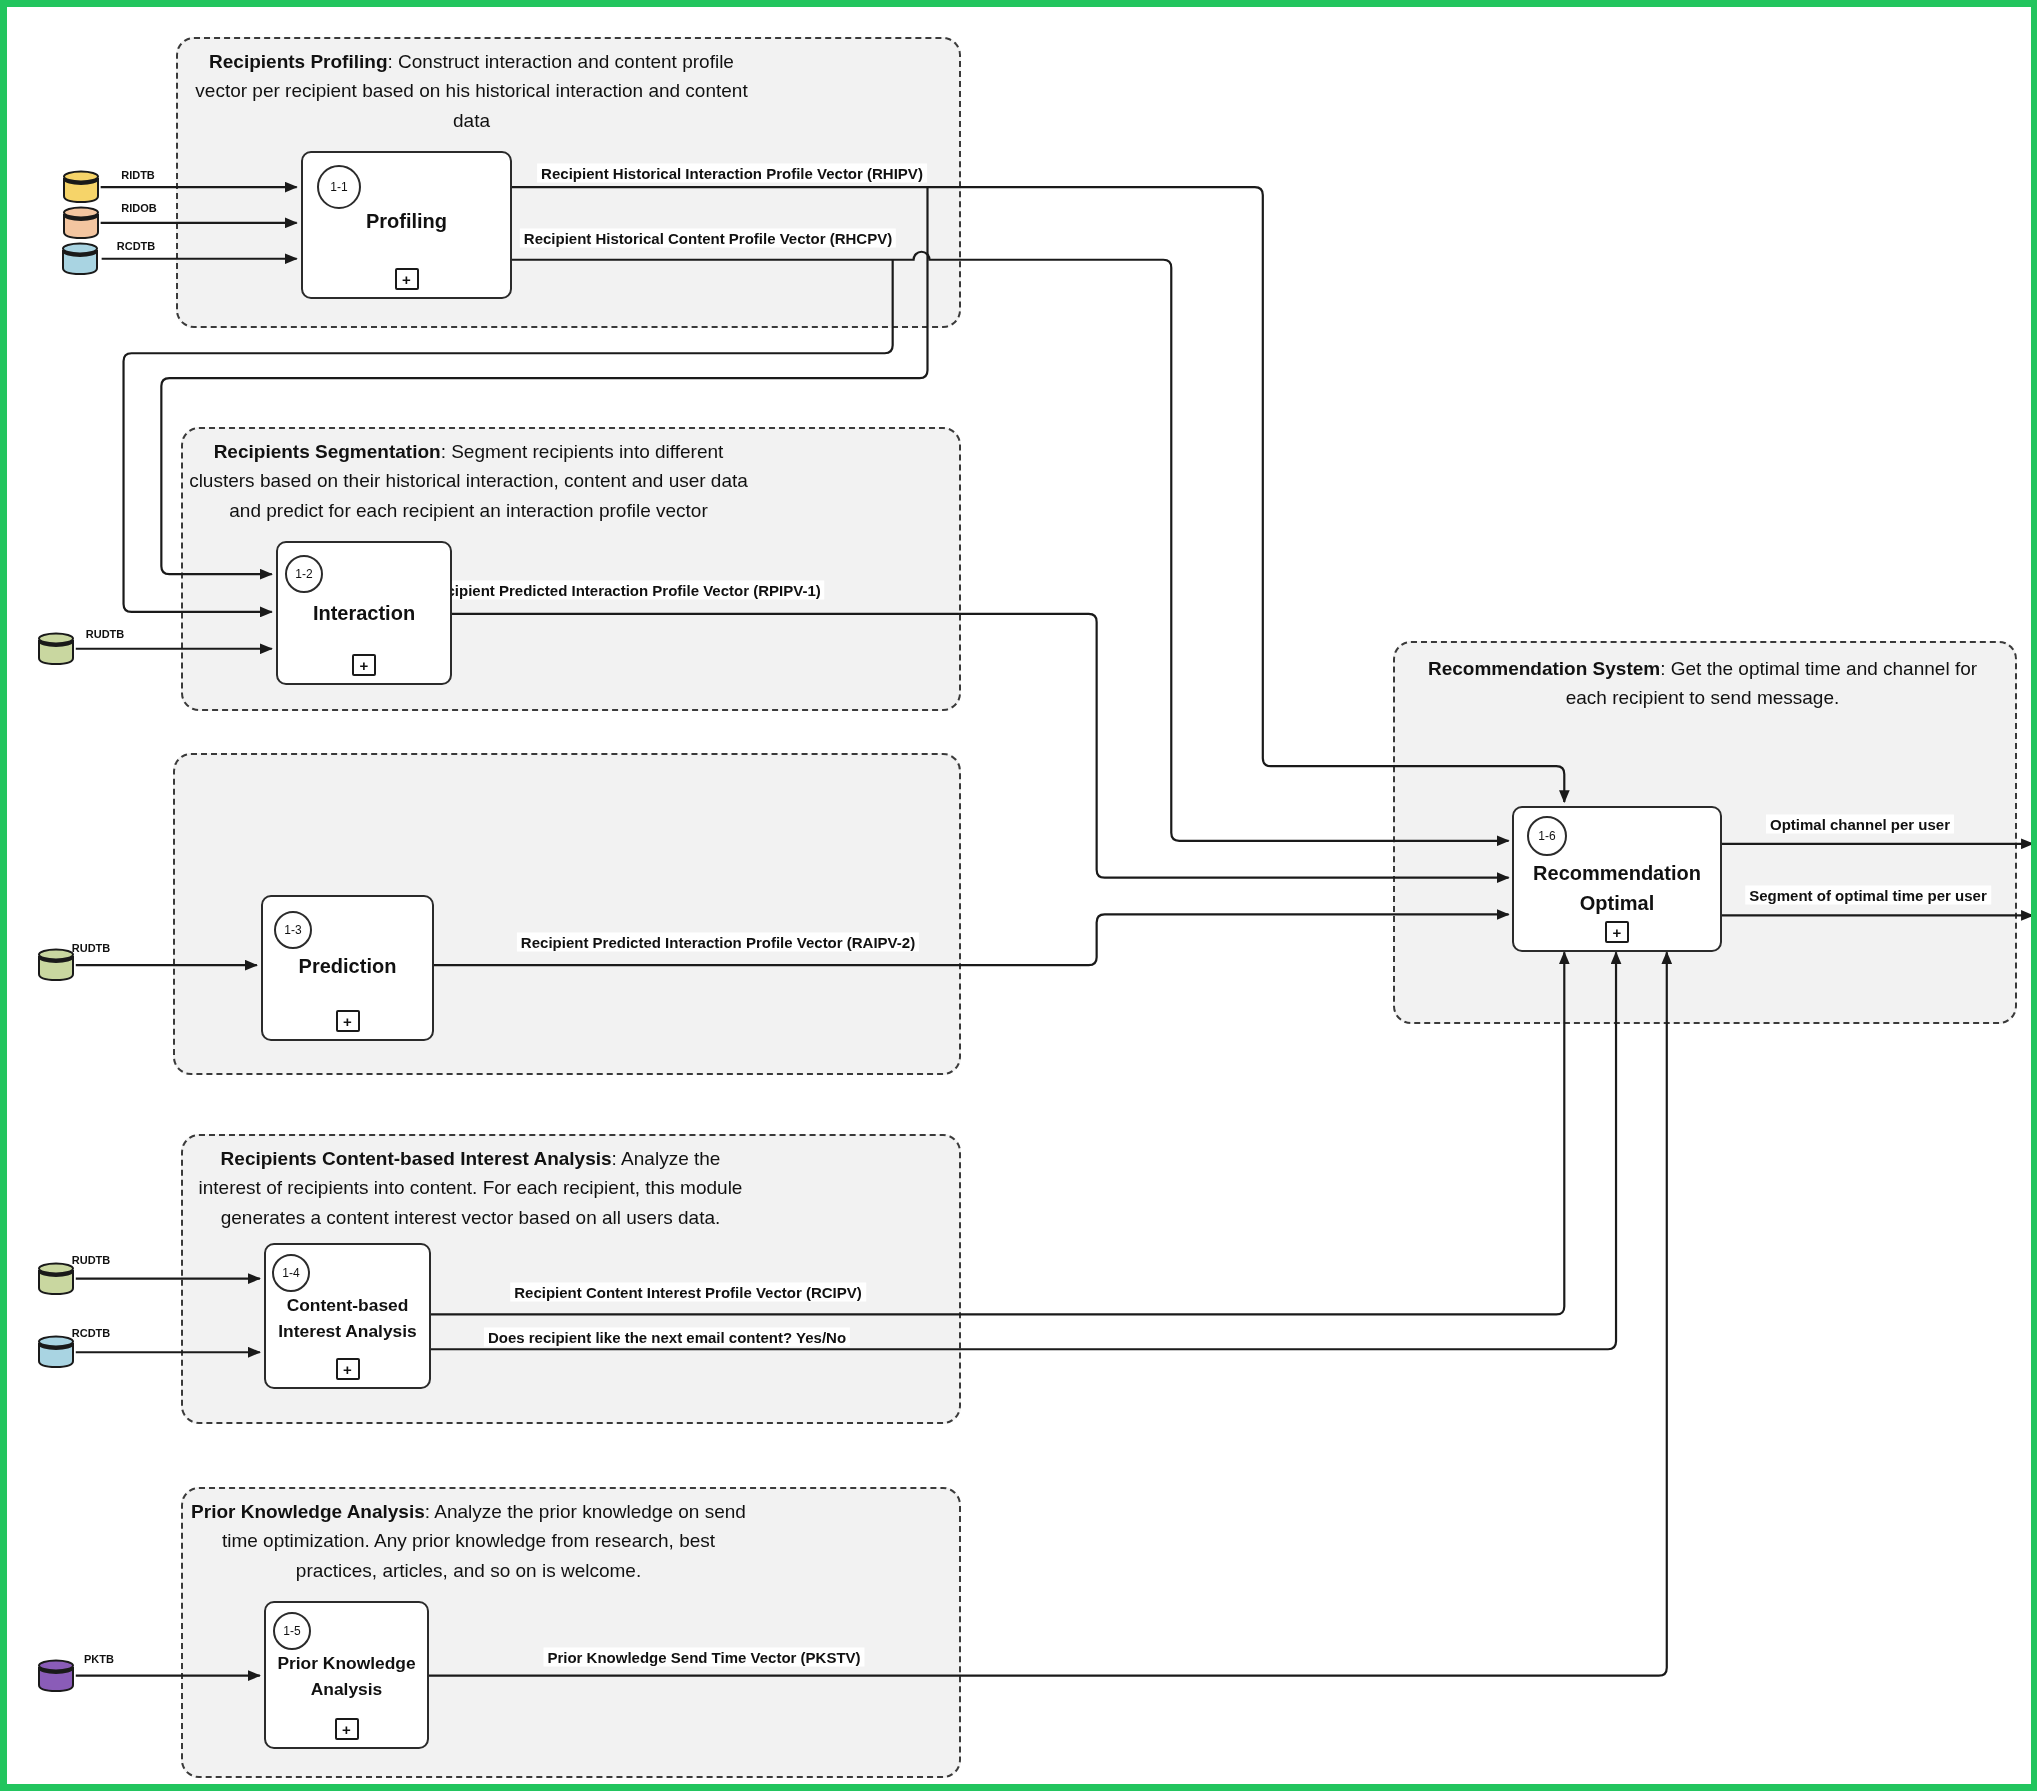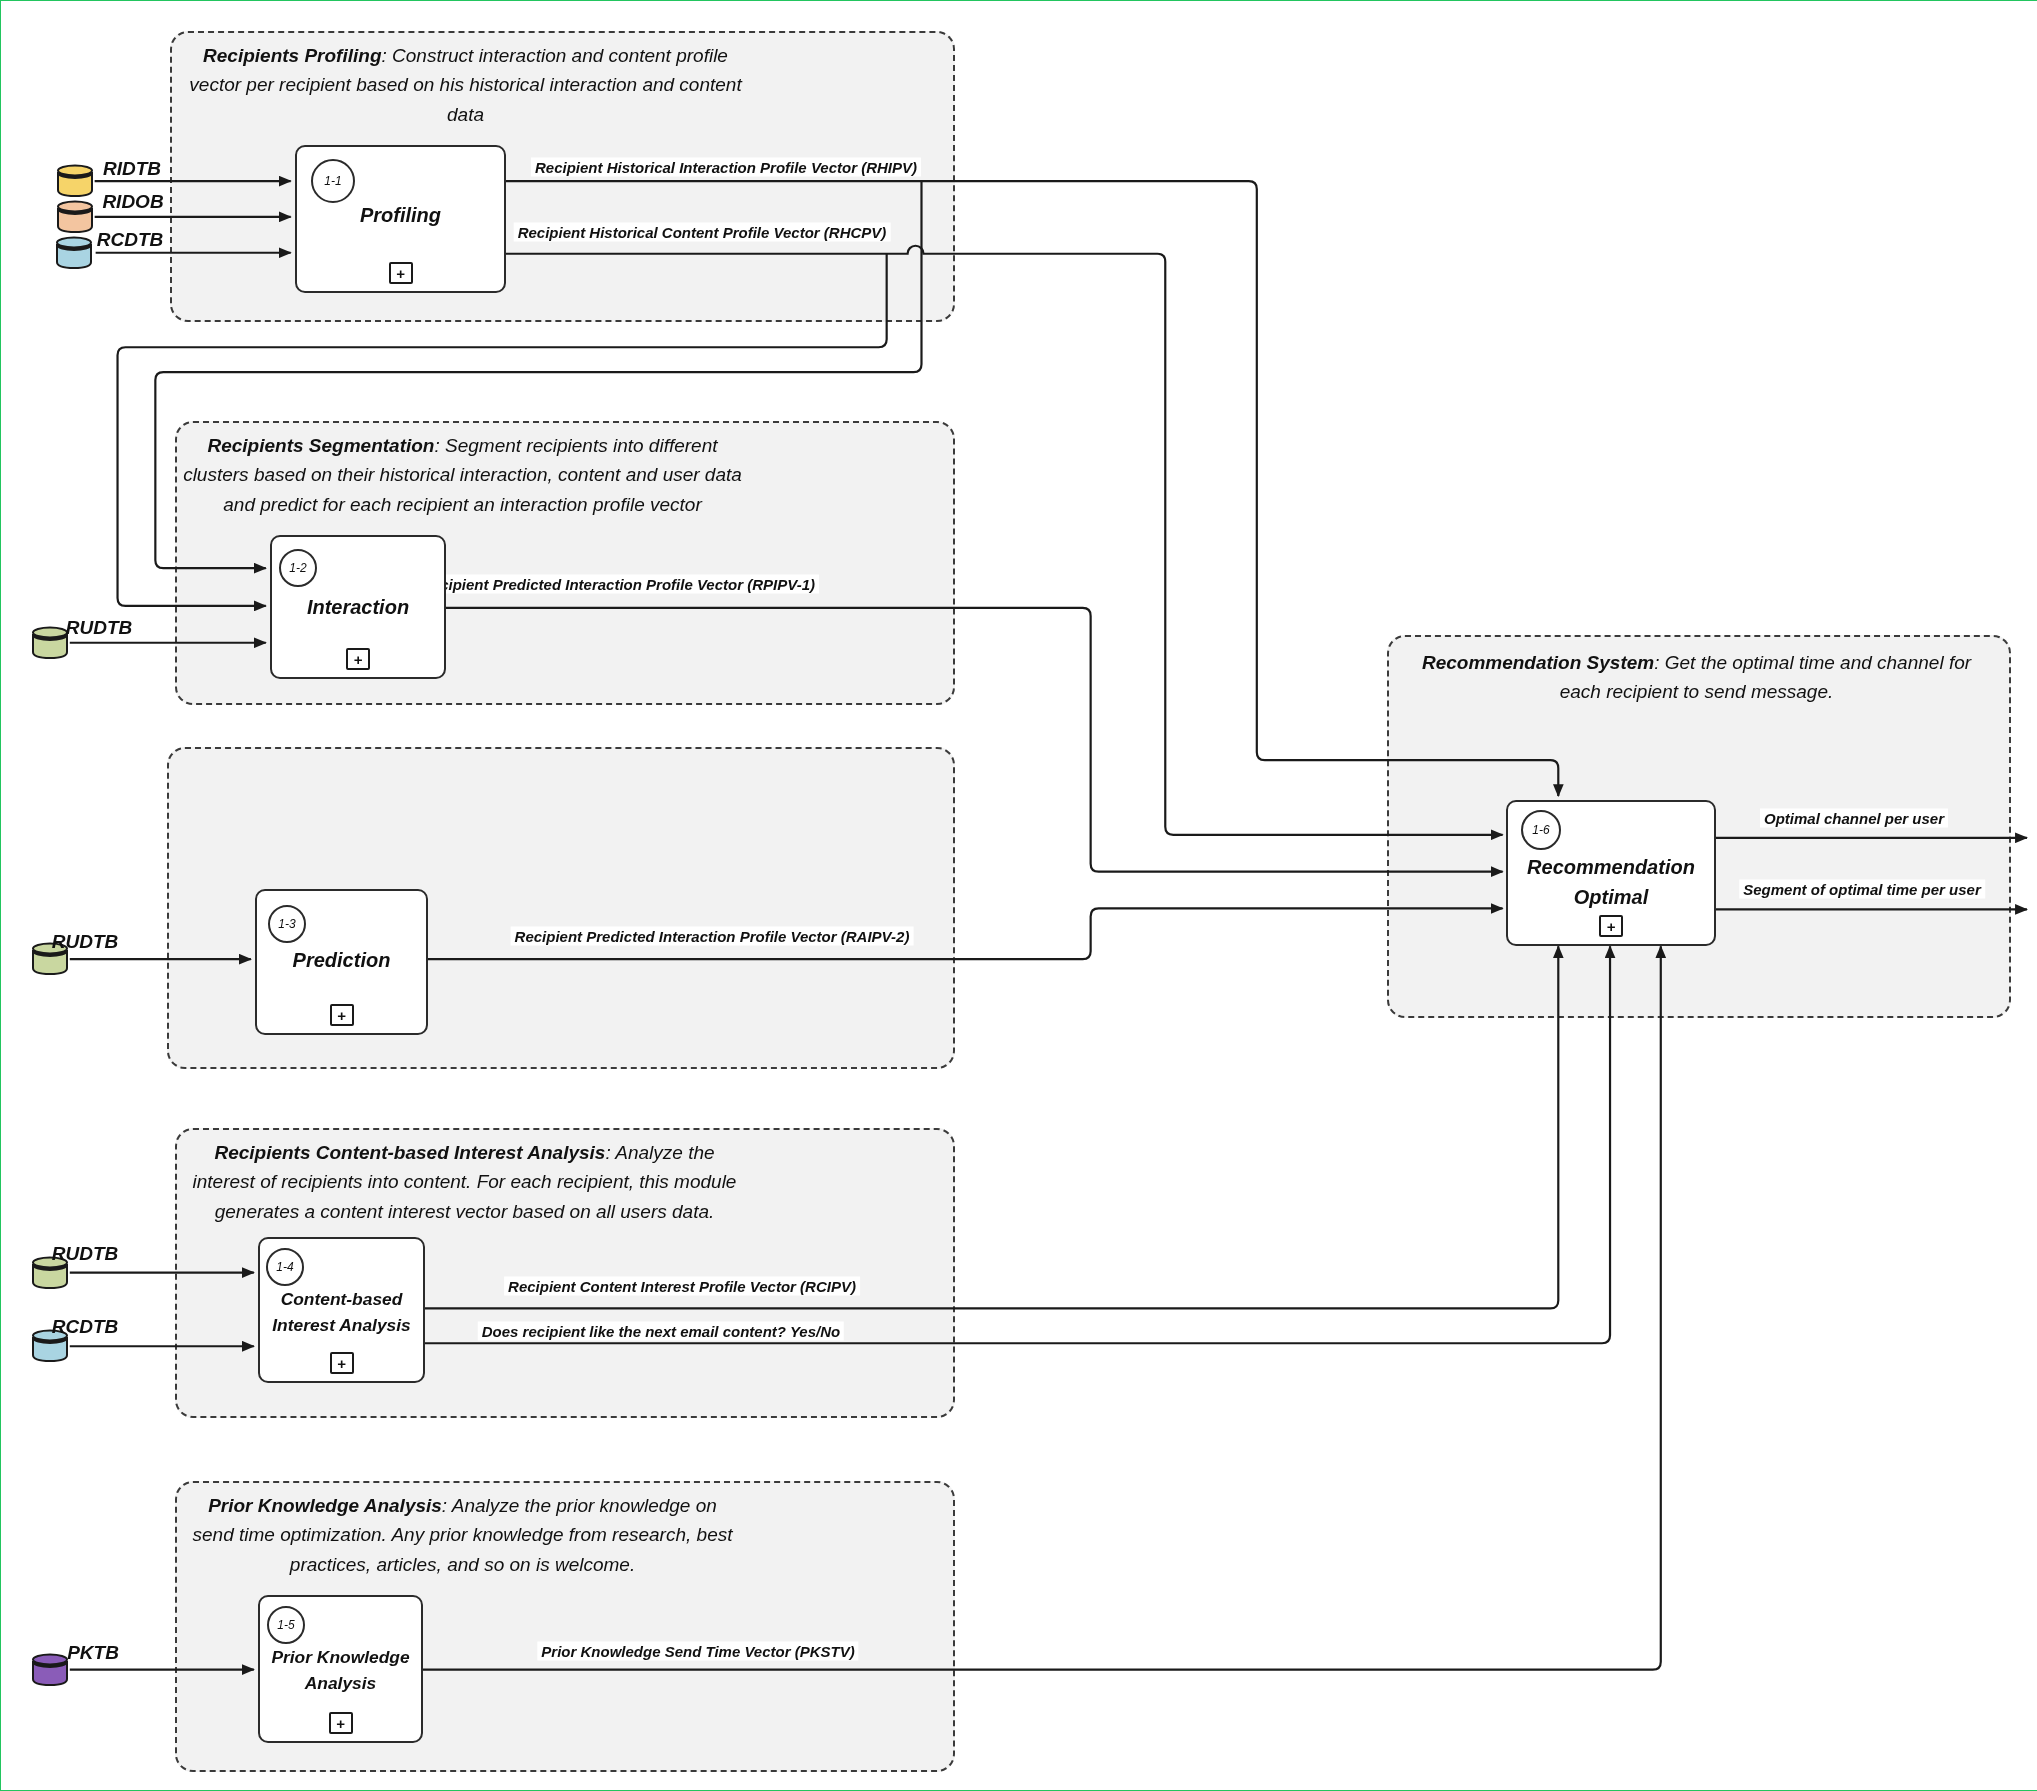--- a/index.html
+++ b/index.html
@@ -1,35 +1,35 @@
 <!DOCTYPE html>
 <html><head>
 <meta charset="utf-8">
 <style>
   html,body { margin:0; padding:0; background:#fff; }
   .page { position:relative; width:2038px; height:1791px; background:#fff;
           font-family:"Liberation Sans", sans-serif; color:#111; overflow:hidden;
-          border:1px solid #22c55e; box-sizing:border-box;font-style:italic; }
+          border:7px solid #22c55e; box-sizing:border-box; }
   .mod { position:absolute; background:#f2f2f2; border:2px dashed #3a3a3a; border-radius:18px; z-index:1; }
   .mod-title { position:absolute; text-align:center; font-size:19px; line-height:1.55; color:#111; z-index:2; }
   .mod-title b { font-weight:bold; }
   svg.wires { position:absolute; left:0; top:0; z-index:2; pointer-events:none; }
   .proc { position:absolute; background:#fff; border:2px solid #2b2b2b; border-radius:10px; z-index:4; }
   .pnum { position:absolute; border:2px solid #2b2b2b; border-radius:50%; background:#fff;
           display:flex; align-items:center; justify-content:center; font-size:12px; color:#111; }
   .proc-label { position:absolute; left:0; width:100%; text-align:center; font-weight:bold; font-size:20px;
                 white-space:nowrap; }
   .proc-label.two { font-size:17.4px; line-height:1.5; }
   .plus { position:absolute; left:50%; transform:translateX(-50%); bottom:7px; width:20px; height:18px;
           border:2px solid #1a1a1a; background:#fff; display:flex; align-items:center; justify-content:center;
           font-weight:bold; font-size:15px; line-height:1; border-radius:2px; }
   .edge-label { position:absolute; transform:translate(-50%,-50%); white-space:nowrap;
                 font-size:15px; font-weight:bold; background:#fff; padding:1px 4px; z-index:3; }
   .db { position:absolute; z-index:4; }
-  .db-label { position:absolute; transform:translate(-50%,-50%); font-size:19px; font-weight:bold; z-index:4;
+  .db-label { position:absolute; transform:translate(-50%,-50%); font-size:11px; font-weight:bold; z-index:4;
               white-space:nowrap; }
 </style>
 </head>
 <body>
 
 <div class="page">
 
   <div class="mod" style="left:169px;top:30px;width:781px;height:287px"></div>
   <div class="mod" style="left:174px;top:420px;width:776px;height:280px"></div>
   <div class="mod" style="left:166px;top:746px;width:784px;height:318px"></div>

